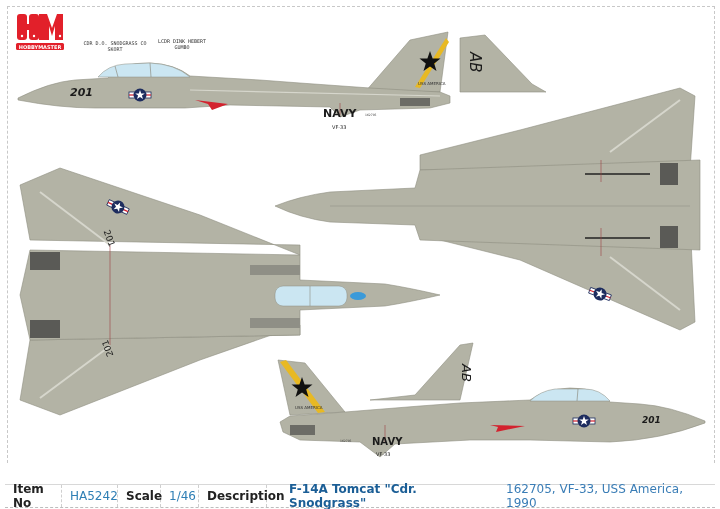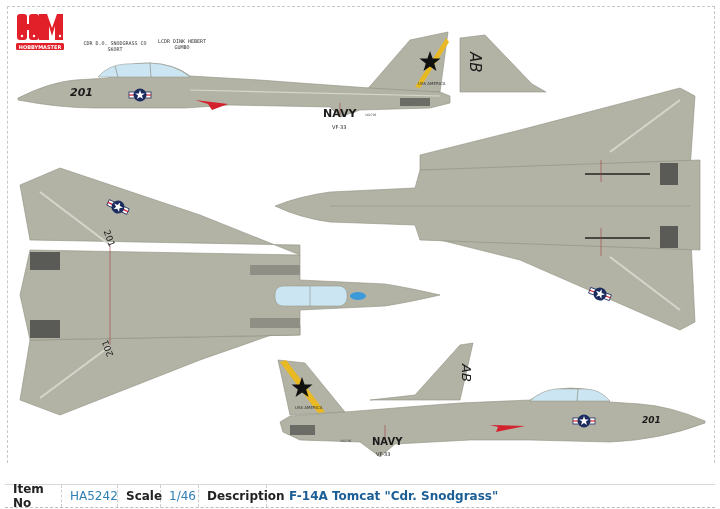--- a/index.html
+++ b/index.html
@@ -146,14 +146,15 @@
 </svg>
 
 <div class="infobar">
   <div class="cell lbl" style="width:57px;">Item No</div>
   <div class="cell val" style="width:56px;">HA5242</div>
   <div class="cell lbl" style="width:43px;">Scale</div>
   <div class="cell val" style="width:38px;">1/46</div>
   <div class="cell lbl" style="width:68px;">Description</div>
   <div class="cell" style="flex:1;">
     <span class="desc-title">F-14A Tomcat "Cdr. Snodgrass"</span>
+    <span class="desc-sub">162705, VF-33, USS America, 1990</span>
   </div>
 </div>
 
 </body></html>

